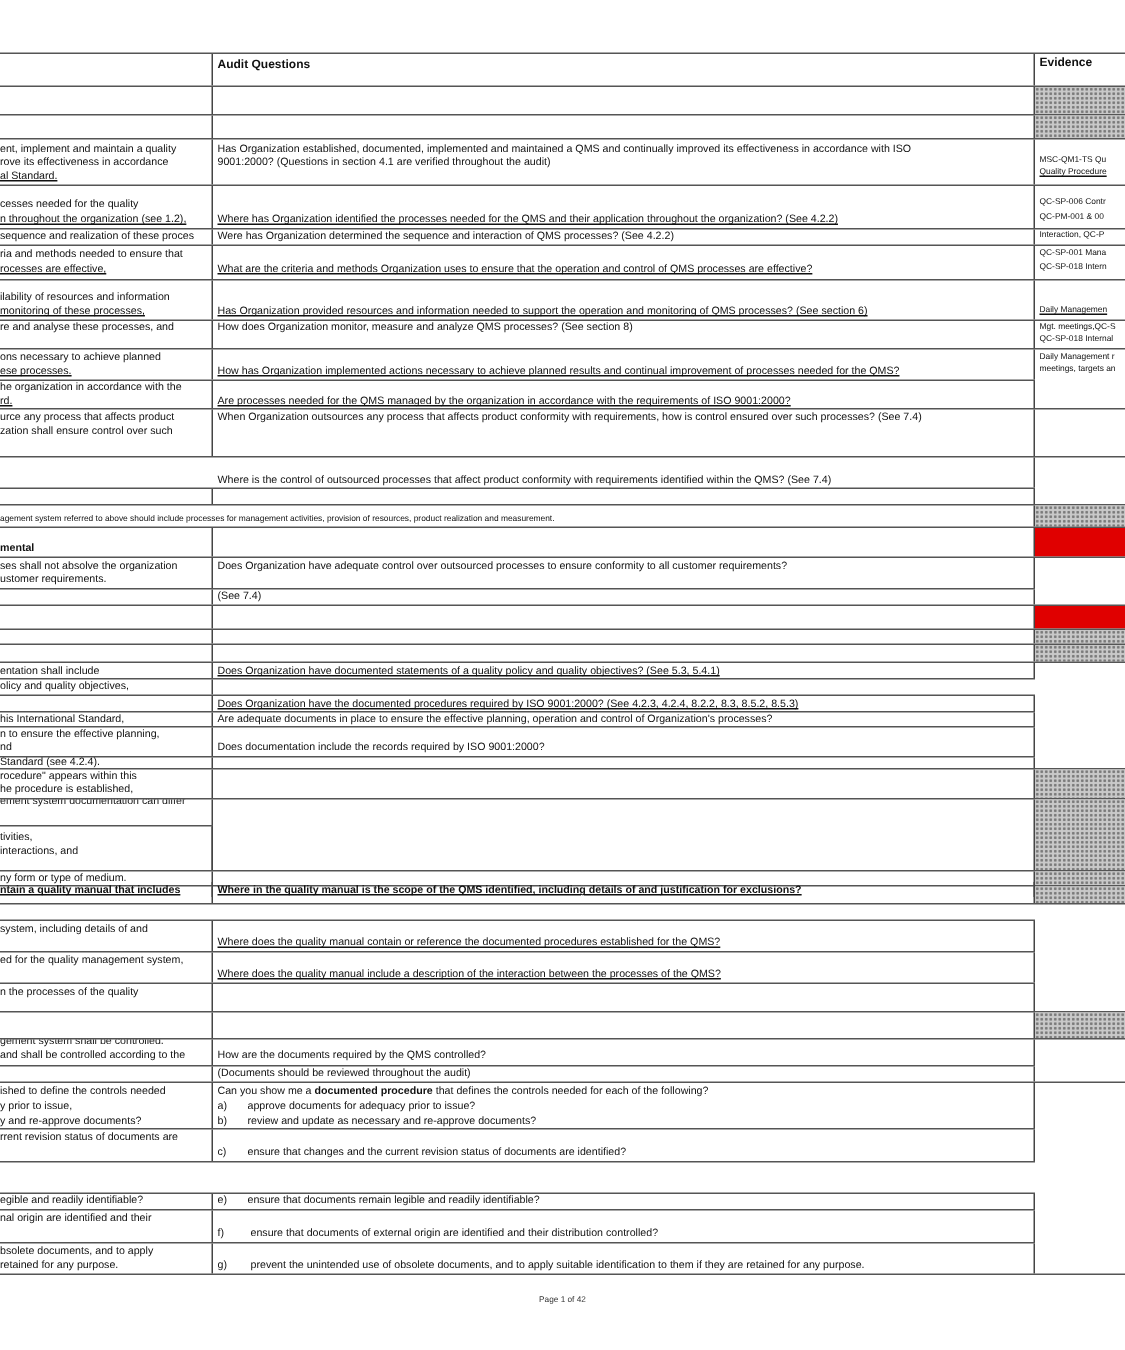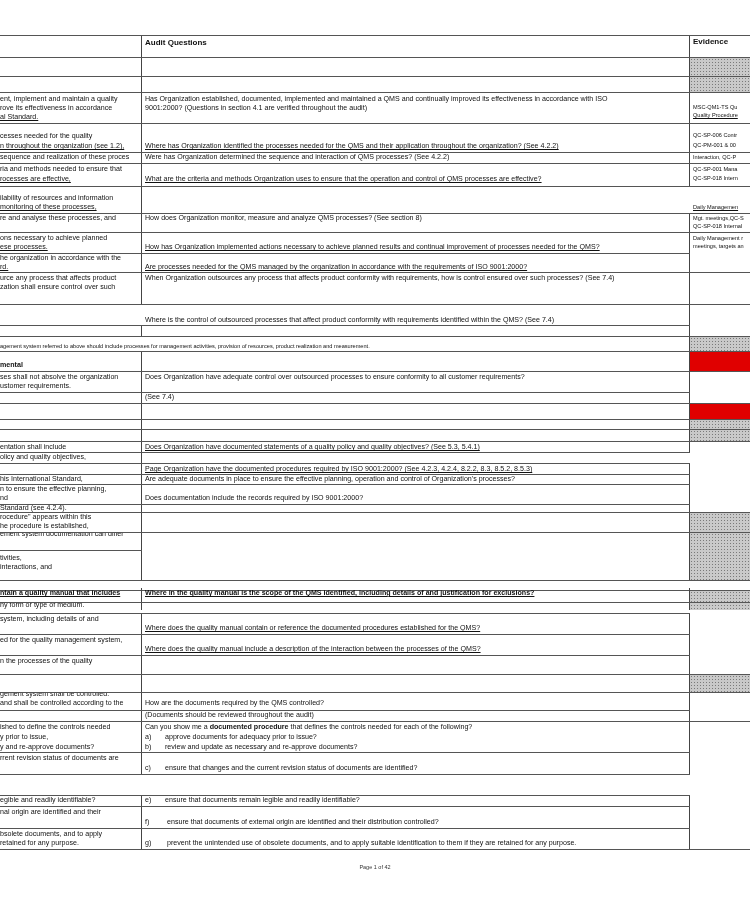--- a/index.html
+++ b/index.html
@@ -120,20 +120,23 @@
     <span class="tline" style="top:11px">QC-SP-018 Intern</span>
   </div>
 </div>
 <div class="hline full" style="top:186px"></div>
 
 <div class="row" style="top:187px;height:26px;">
   <div class="cell c1">
     <span class="tline" style="top:7px">ilability of resources and information</span>
     <span class="tline u" style="top:16px">monitoring of these processes,</span>
   </div>
+  <div class="cell c2">
+      <span class="tline u" style="top:16px">Has Organization provided resources and information needed to support the operation and monitoring of QMS processes? (See section 6)</span>
+    </div>
   <div class="cell c3">
       <span class="tline u" style="top:17px">Daily Managemen</span>
     </div>
 </div>
 <div class="hline full" style="top:213px"></div>
 
 <div class="row" style="top:214px;height:18px;">
   <div class="cell c1">
       <span class="tline" style="top:0px">re and analyse these processes, and</span>
     </div>
@@ -277,21 +280,21 @@
 <div class="row" style="top:453px;height:10px;">
   <div class="cell c1">
       <span class="tline" style="top:0px">olicy and quality objectives,</span>
     </div>
 </div>
 <div class="hline left2" style="top:463px"></div>
 
 <div class="row" style="top:464px;height:10px;">
   <div class="cell c1"></div>
   <div class="cell c2">
-      <span class="tline u" style="top:1px">Page Organization have the documented procedures required by ISO 9001:2000? (See 4.2.3, 4.2.4, 8.2.2, 8.3, 8.5.2, 8.5.3)</span>
+      <span class="tline u" style="top:1px">Does Organization have the documented procedures required by ISO 9001:2000? (See 4.2.3, 4.2.4, 8.2.2, 8.3, 8.5.2, 8.5.3)</span>
     </div>
 </div>
 <div class="hline left2" style="top:474px"></div>
 
 <div class="row" style="top:475px;height:9px;">
   <div class="cell c1">
       <span class="tline" style="top:0px">his International Standard,</span>
     </div>
   <div class="cell c2">
       <span class="tline" style="top:0px">Are adequate documents in place to ensure the effective planning, operation and control of Organization's processes?</span>
@@ -337,21 +340,21 @@
 </div>
 <div class="hline c1only" style="top:550px"></div>
 <div class="row" style="top:551px;height:29px;">
   <div class="cell c1">
     <span class="tline" style="top:3px">tivities,</span>
     <span class="tline" style="top:12px">interactions, and</span>
   </div>
 </div>
 <div class="hline full" style="top:580px"></div>
 
-<div class="row" style="top:601px;height:9px;">
+<div class="row" style="top:581px;height:9px;">
   <div class="cell c1">
       <span class="tline" style="top:0px">ny form or type of medium.</span>
     </div>
   <div class="cell c2"></div>
   <div class="cell c3 dots"></div>
 </div>
 <div class="hline full" style="top:590px"></div>
 
 <div class="row" style="top:591px;height:11px;">
   <div class="cell c1"></div>

